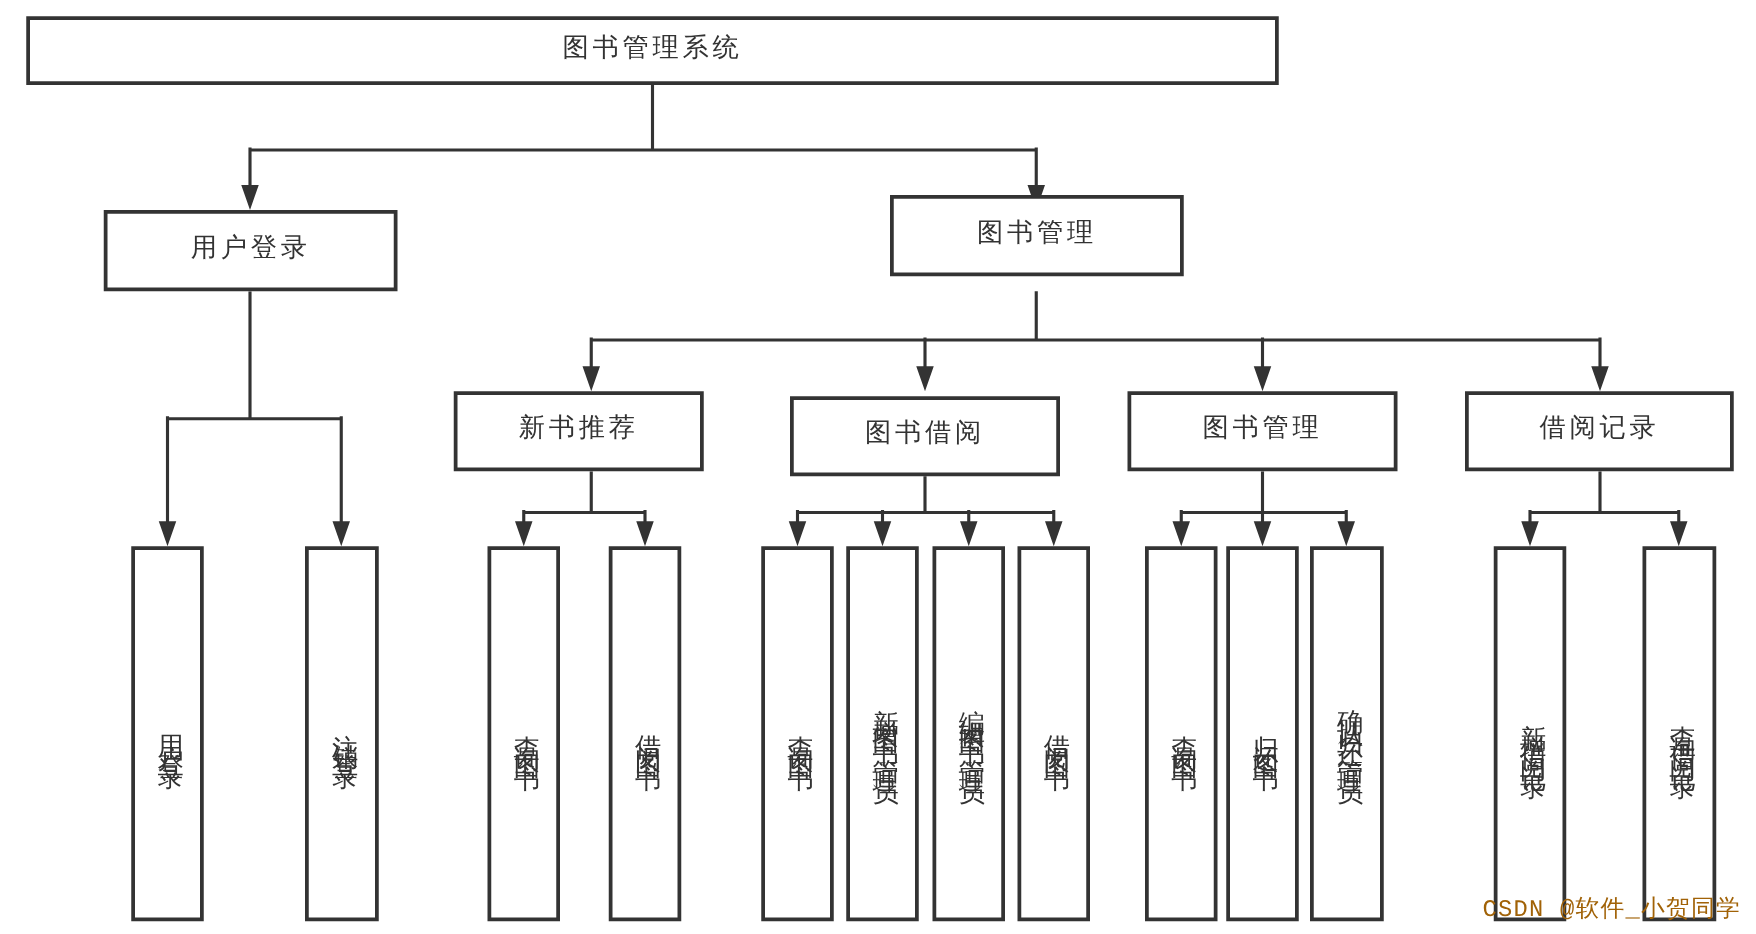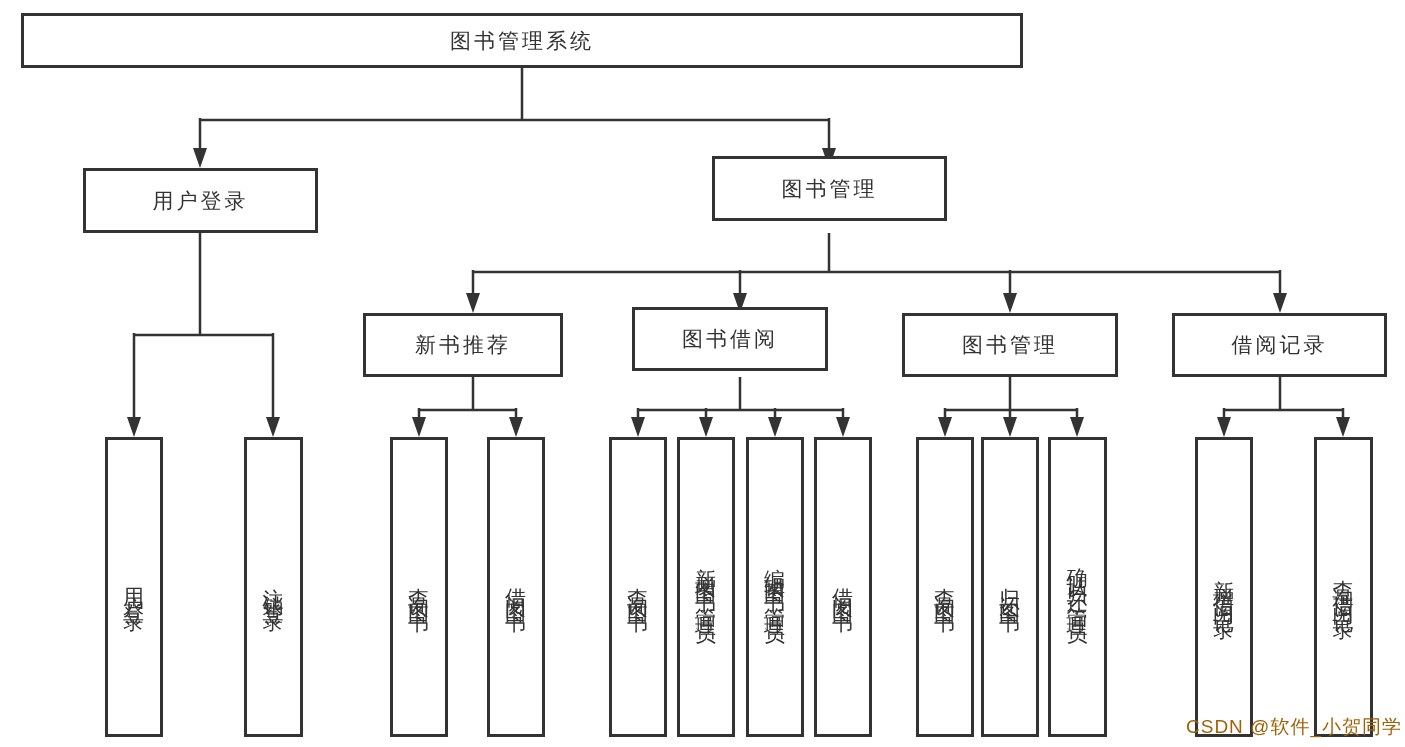--- a/index.html
+++ b/index.html
@@ -1,18 +1,18 @@
 <!DOCTYPE html>
 <html><head>
 <meta charset="utf-8">
 <style>
   html,body{margin:0;padding:0;background:#ffffff;}
   #canvas{
     position:relative;width:1405px;height:747px;background:#ffffff;overflow:hidden;
-    font-family:Liberation Sans, sans-serif;
+    font-family:Liberation Mono, monospace;
   }
   #wires{position:absolute;left:0;top:0;z-index:1;}
   .box{
     position:absolute;box-sizing:border-box;z-index:2;
     border:3px solid #333333;background:#ffffff;color:#333333;
     display:flex;align-items:center;justify-content:center;
     text-align:center;line-height:1.2;
   }
   .h{font-size:21px;letter-spacing:3px;}
   .v{writing-mode:vertical-rl;font-size:21px;letter-spacing:8px;}
@@ -46,21 +46,21 @@
       M938 417h14L945 437Z M1003 417h14L1010 437Z M1070 417h14L1077 437Z
       M1217 417h14L1224 437Z M1336 417h14L1343 437Z"></path>
   </svg>
 
   <div class="box h" style="left:21px;top:13px;width:1002px;height:55px">图书管理系统</div>
 
   <div class="box h" style="left:83px;top:168px;width:235px;height:65px">用户登录</div>
   <div class="box h" style="left:712px;top:156px;width:235px;height:65px">图书管理</div>
 
   <div class="box h" style="left:363px;top:313px;width:200px;height:64px">新书推荐</div>
-  <div class="box h" style="left:632px;top:307px;width:196px;height:64px">图书借阅</div>
+  <div class="box h" style="left:632px;top:317px;width:216px;height:64px">图书借阅</div>
   <div class="box h" style="left:902px;top:313px;width:216px;height:64px">图书管理</div>
   <div class="box h" style="left:1172px;top:313px;width:215px;height:64px">借阅记录</div>
 
   <div class="box v" style="left:105px;top:437px;width:58px;height:300px">用户登录</div>
   <div class="box v" style="left:244px;top:437px;width:59px;height:300px">注销登录</div>
 
   <div class="box v" style="left:390px;top:437px;width:58px;height:300px">查询图书</div>
   <div class="box v" style="left:487px;top:437px;width:58px;height:300px">借阅图书</div>
 
   <div class="box v" style="left:609px;top:437px;width:58px;height:300px">查询图书</div>

